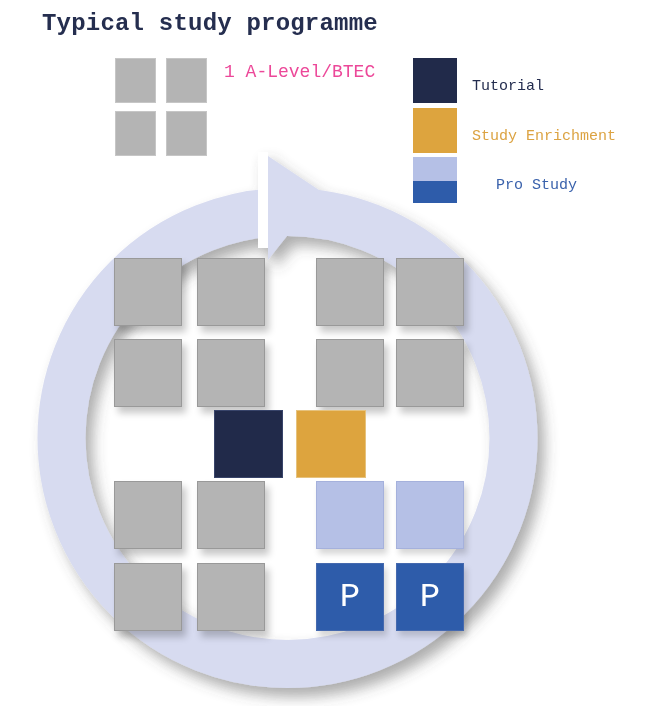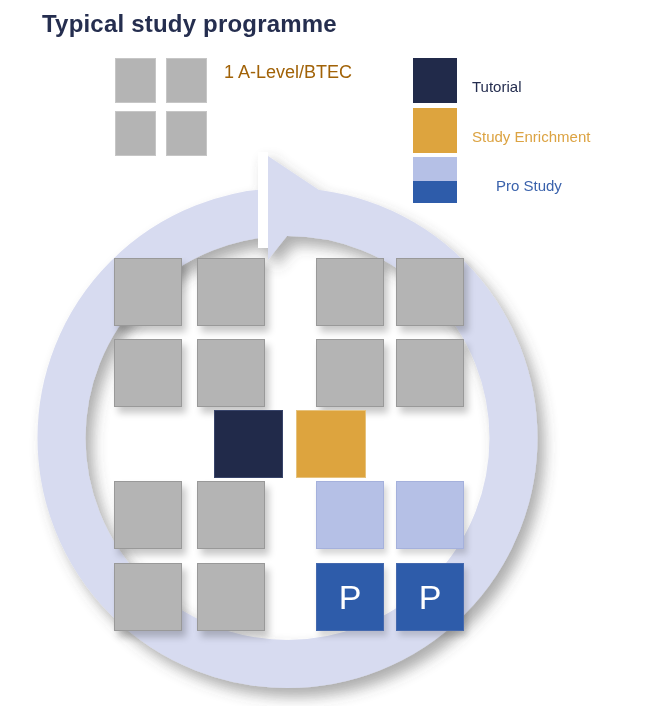--- a/index.html
+++ b/index.html
@@ -1,18 +1,18 @@
 <!DOCTYPE html>
 <html><head>
 <meta charset="utf-8">
 <style>
   html,body{margin:0;padding:0;background:#fff;}
   .canvas{
     position:relative;width:616px;height:706px;background:#ffffff;overflow:hidden;
-    font-family:Liberation Sans, sans-serif;
+    font-family:Liberation Mono, monospace;
   }
   .page-title{
     position:absolute;left:42px;top:10px;margin:0;
     font-size:24px;font-weight:700;letter-spacing:0.2px;color:#252e4f;
   }
   
   .mini-grid{position:absolute;left:115px;top:58px;width:93px;height:98px;}
   .mini-sq{position:absolute;width:41px;height:45px;background:#b4b4b4;border:1px solid #c6c6c6;box-sizing:border-box;}
   .mini-label{position:absolute;left:224px;top:62px;font-size:18px;color:#aeaeae;font-weight:500;}
   
@@ -42,21 +42,21 @@
 <main class="canvas">
 
   <h1 class="page-title" style="color: rgb(37, 46, 79);">Typical study programme</h1>
 
   <div class="mini-grid">
       <div class="mini-sq" style="left: 0px; top: 0px; background: rgb(180, 180, 180);"></div>
       <div class="mini-sq" style="left: 51px; top: 0px; background: rgb(180, 180, 180);"></div>
       <div class="mini-sq" style="left: 0px; top: 53px; background: rgb(180, 180, 180);"></div>
       <div class="mini-sq" style="left: 51px; top: 53px; background: rgb(180, 180, 180);"></div>
     </div>
-  <span class="mini-label" style="color: #a16207;">1 A-Level/BTEC</span>
+  <span class="mini-label" style="color: #ec4899;">1 A-Level/BTEC</span>
 
   <div id="legend-right">
       <div class="legend-row" style="top: 58px;">
         <div class="swatch" style="background: rgb(33, 42, 74);"></div>
         <span class="legend-text" style="color: rgb(36, 45, 79);">Tutorial</span>
       </div>
       <div class="legend-row" style="top: 108px;">
         <div class="swatch" style="background: rgb(221, 164, 62);"></div>
         <span class="legend-text" style="color: rgb(220, 163, 66);">Study Enrichment</span>
       </div>

